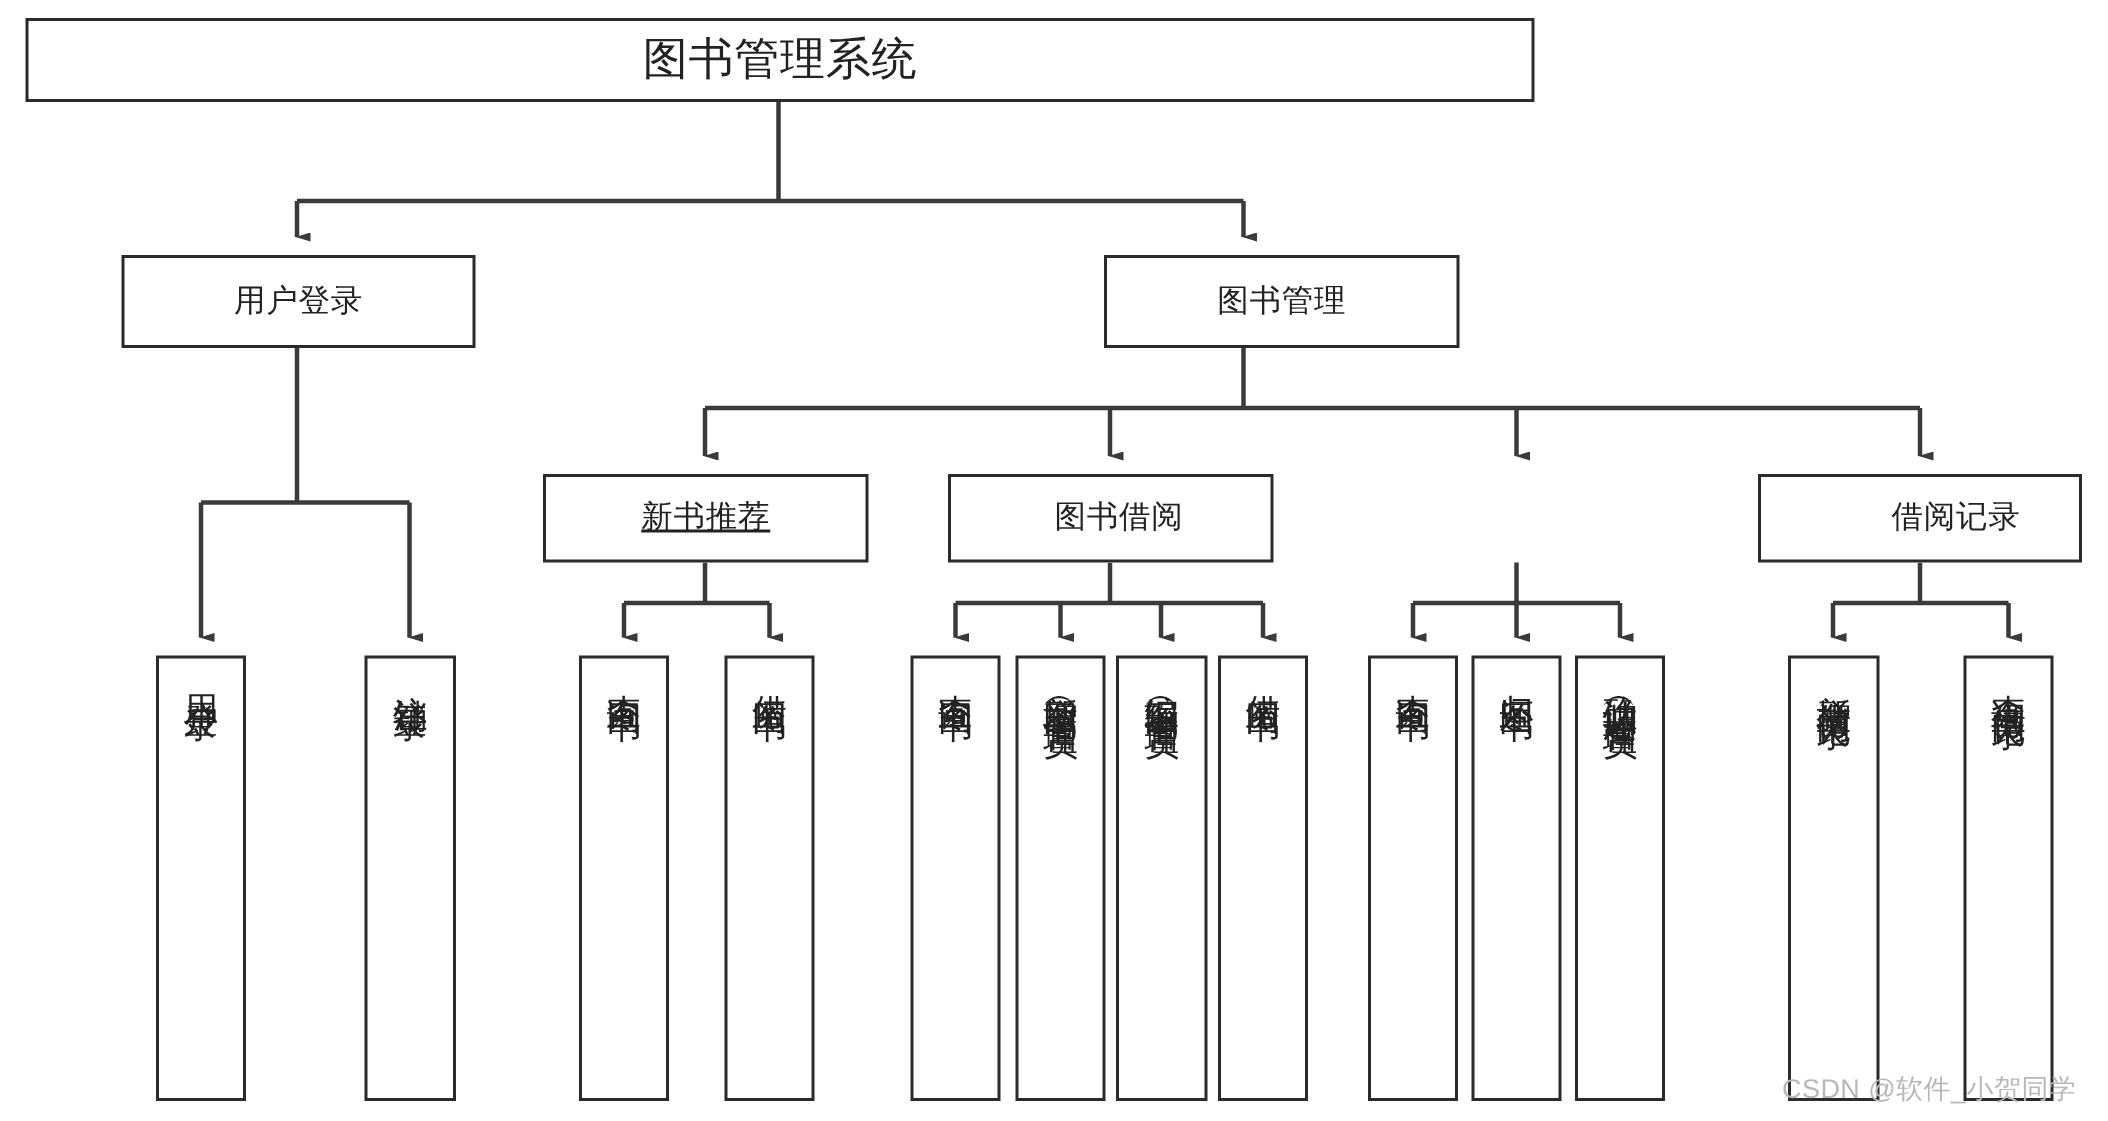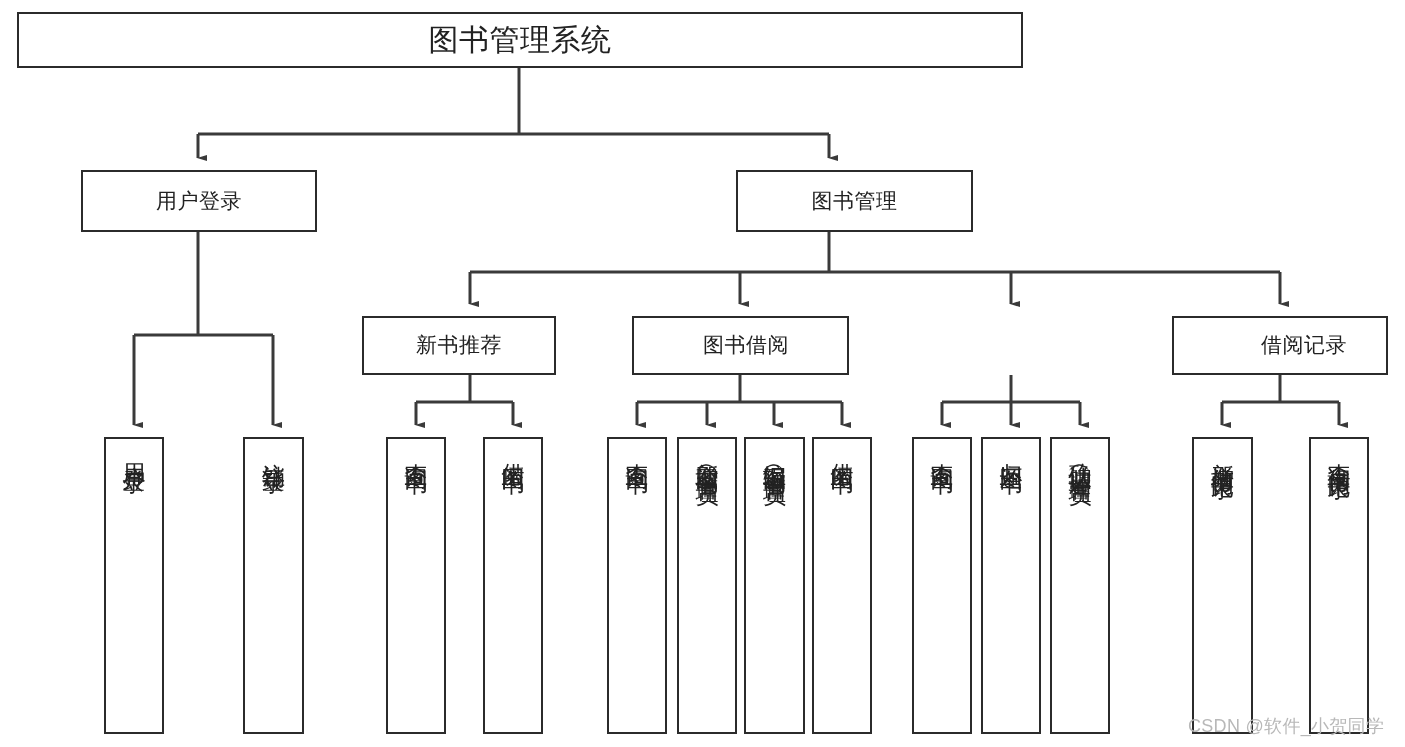--- a/index.html
+++ b/index.html
@@ -133,21 +133,21 @@
     <span class="node-label">图书管理系统</span>
   </div>
 
   <div class="node h" style="left:81px; top:170px; width:236px; height:62px;">
     <span class="node-label">用户登录</span>
   </div>
   <div class="node h" style="left:736px; top:170px; width:237px; height:62px;">
     <span class="node-label">图书管理</span>
   </div>
 
-  <div class="node h" style="left:362px; top:316px; width:194px; height:59px;">
+  <div class="node h" style="left:362px; top:316px; width:217px; height:59px;text-decoration:underline;">
     <span class="node-label">新书推荐</span>
   </div>
   <div class="node h" style="left:632px; top:316px; width:217px; height:59px;padding-left:11px;">
     <span class="node-label">图书借阅</span>
   </div>
   <div class="node h" style="left:1172px; top:316px; width:216px; height:59px;padding-left:48px;">
     <span class="node-label">借阅记录</span>
   </div>
 
   <div class="node v" style="left:104px; top:437px; width:60px; height:297px;">

